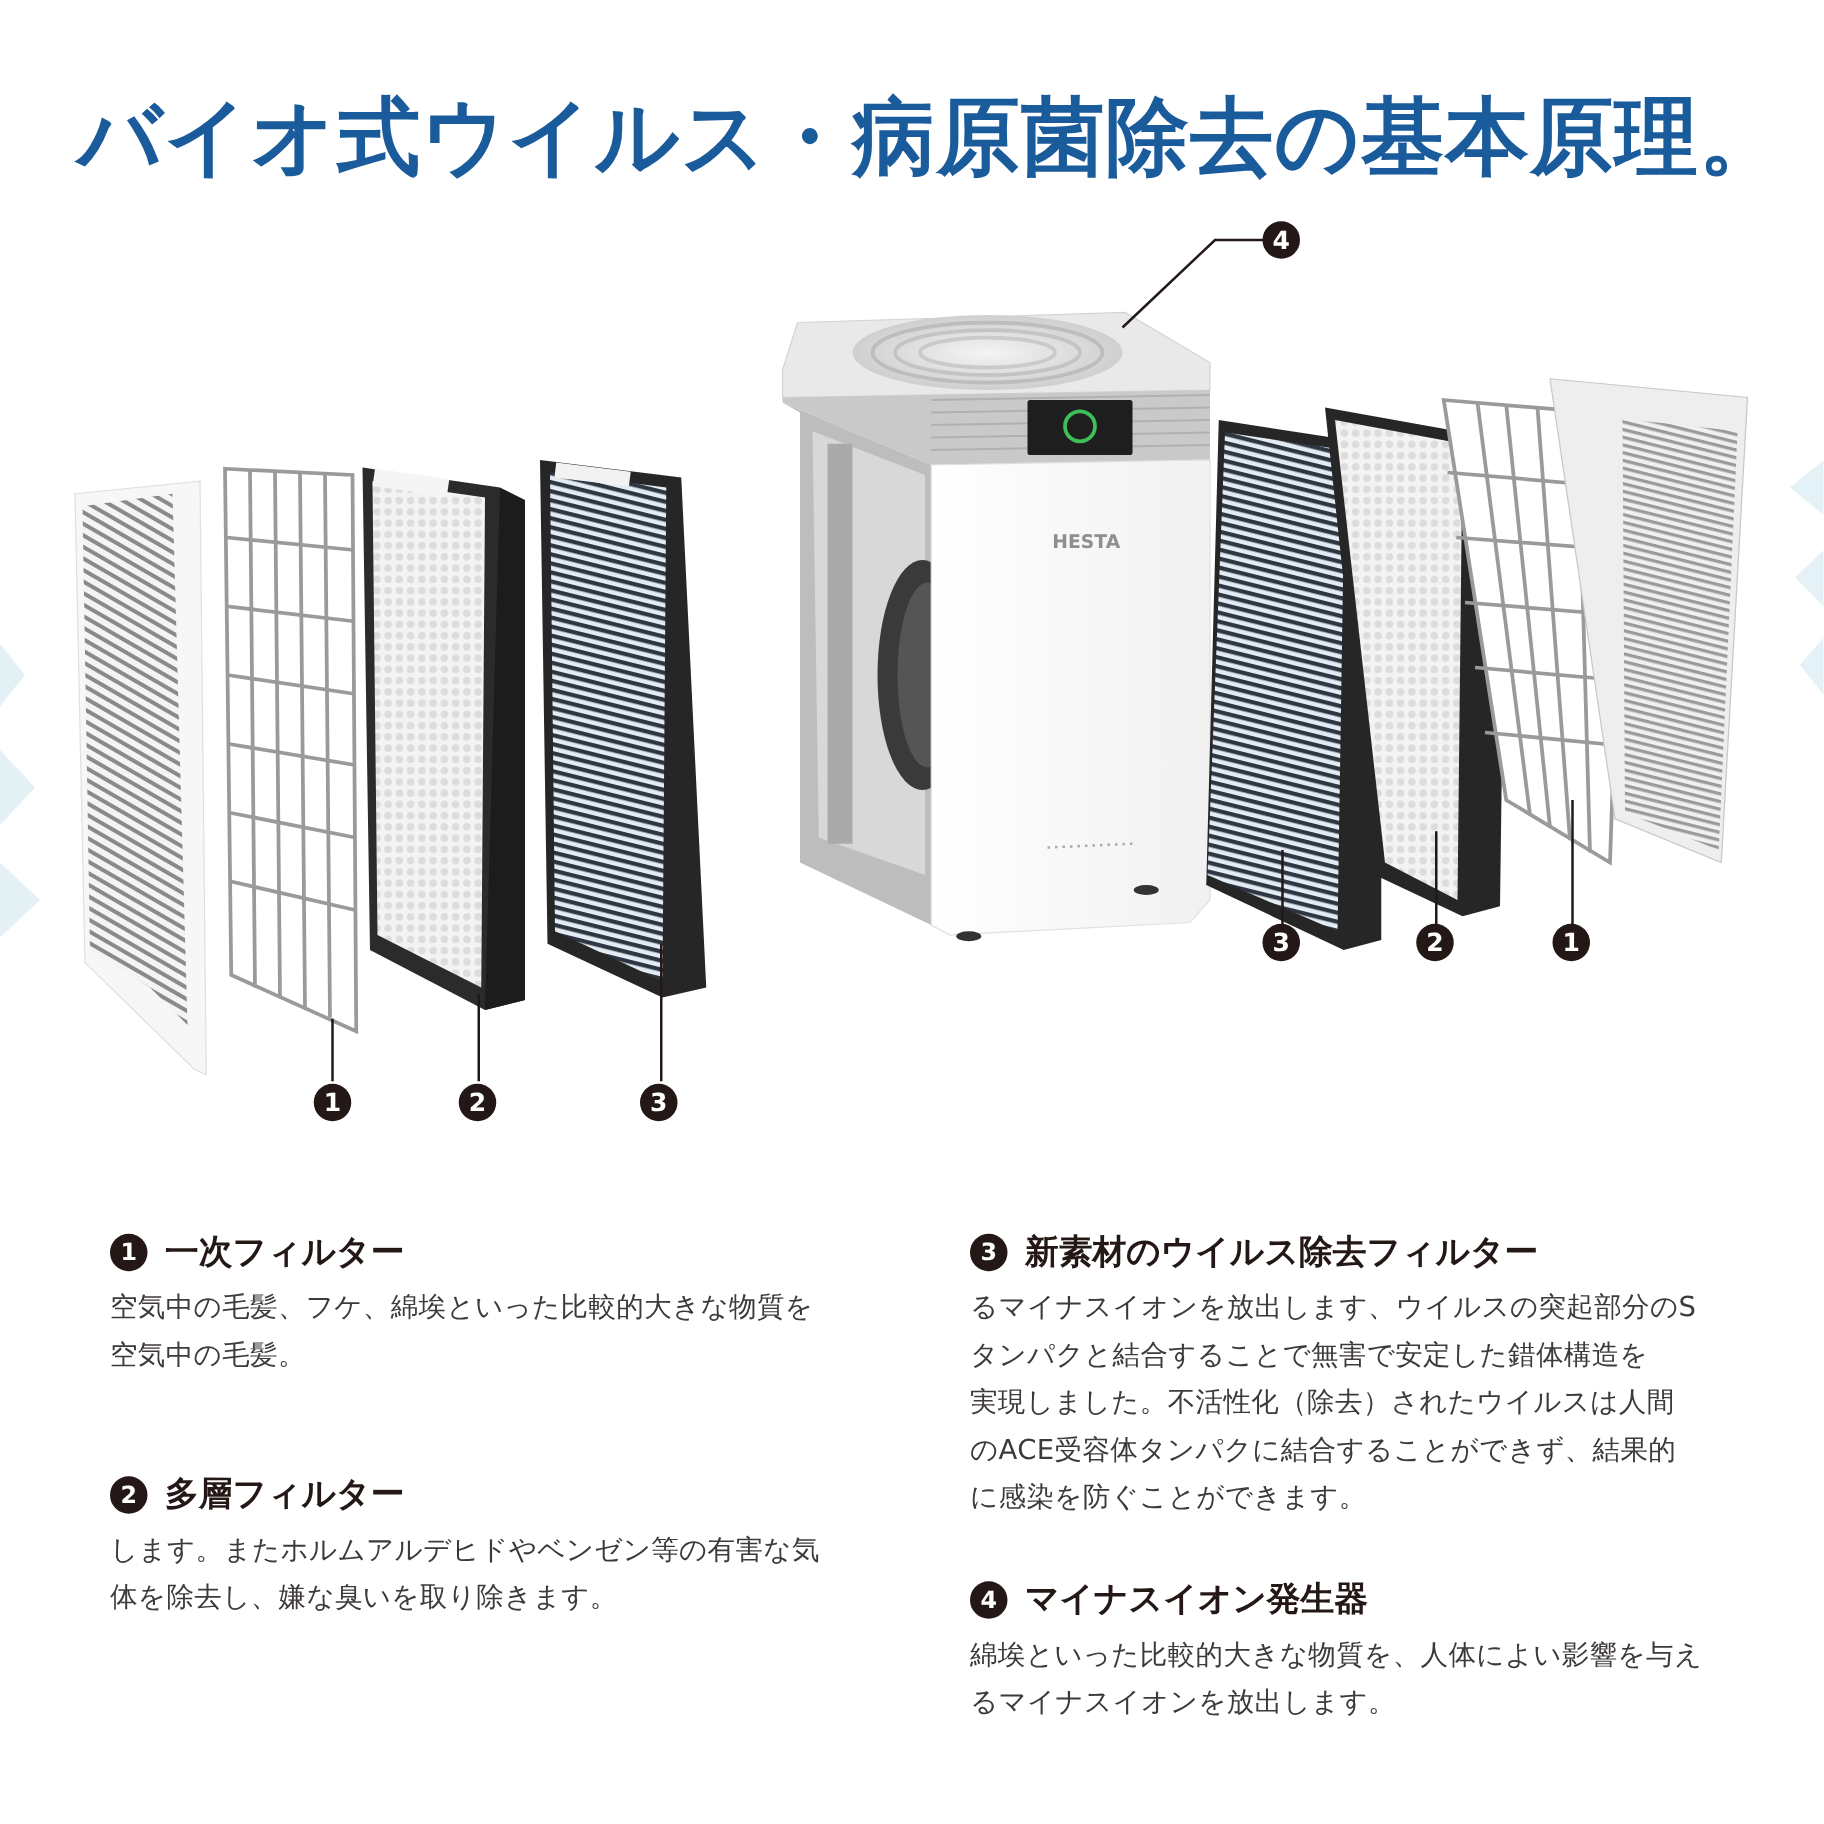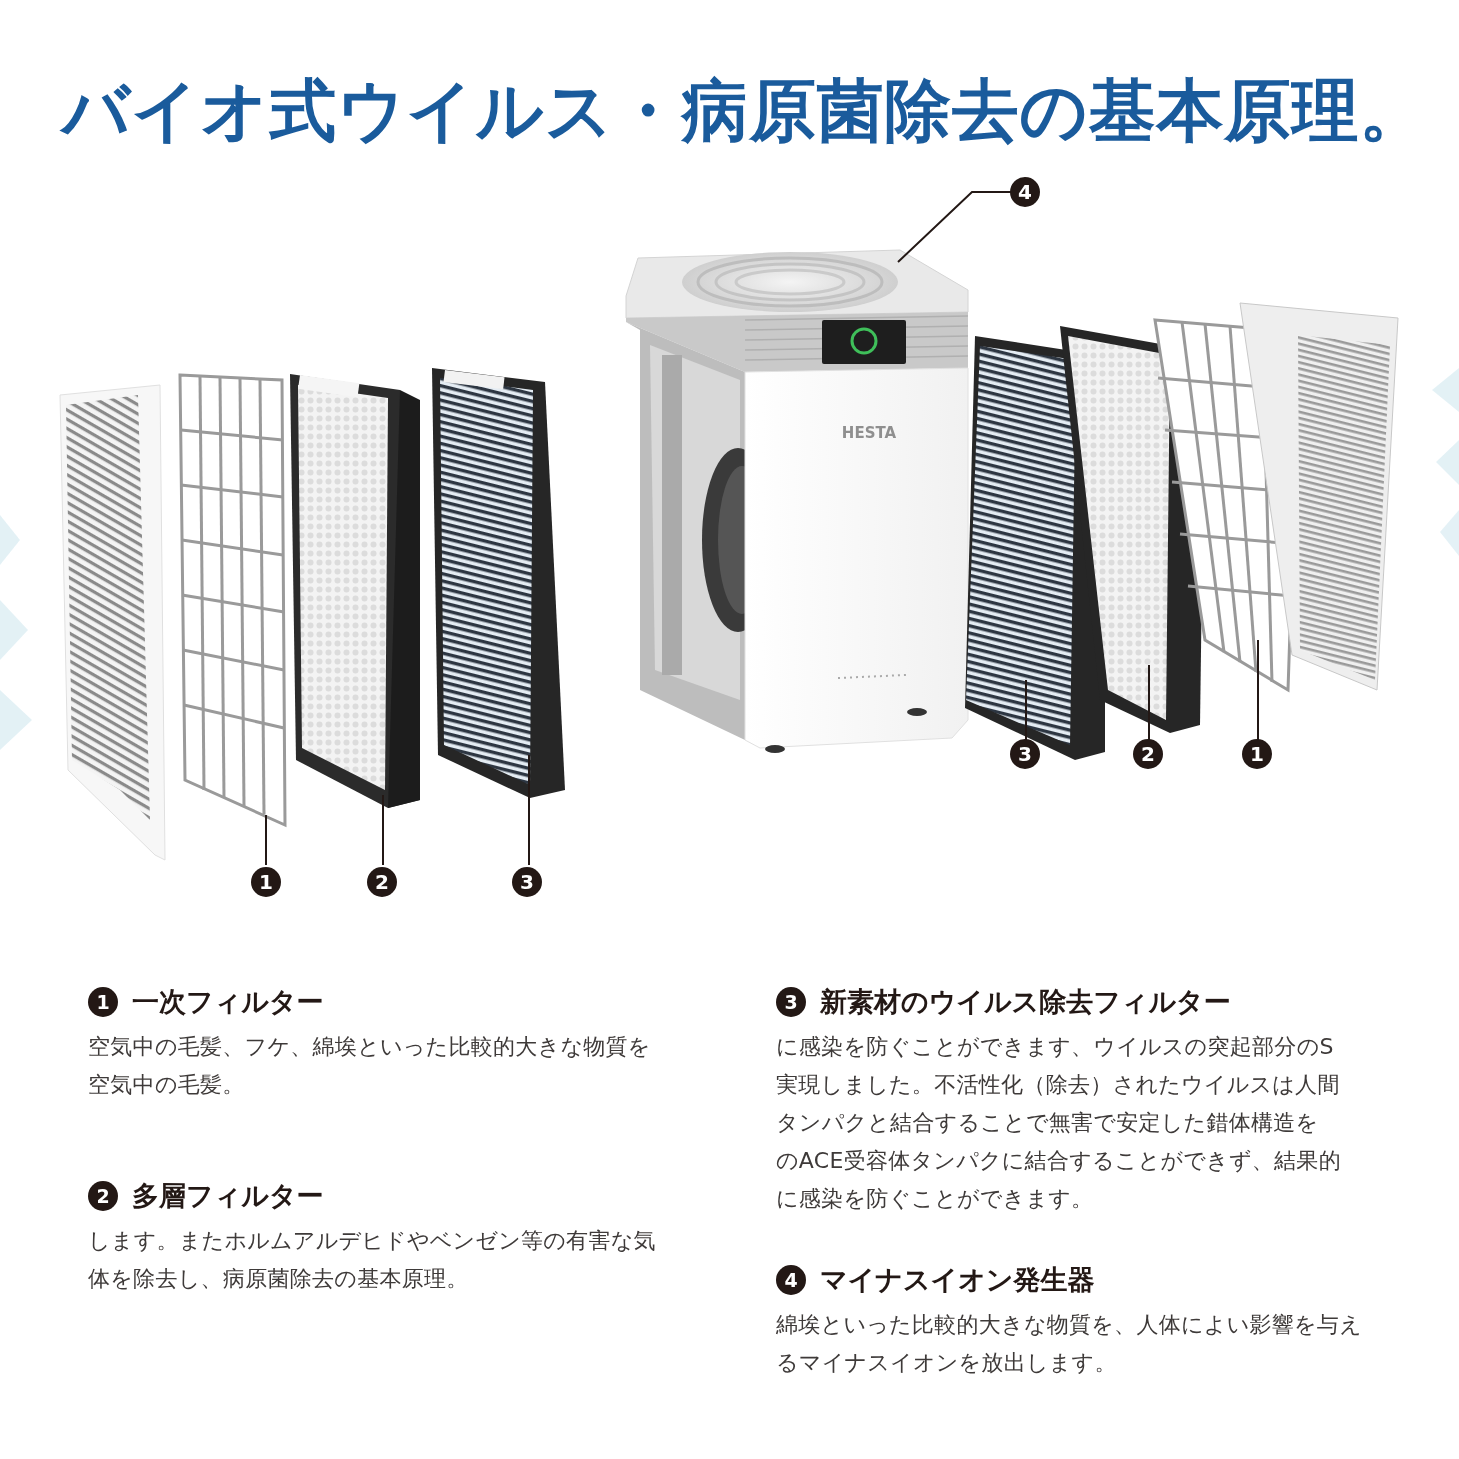--- a/index.html
+++ b/index.html
@@ -215,33 +215,33 @@
   </div>
 </div>
 
 <div class="desc" style="left:88px; top:1178px;">
   <div class="desc-head">
     <span class="num">2</span>
     <span>多層フィルター</span>
   </div>
   <div class="desc-body">
     <p>します。またホルムアルデヒドやベンゼン等の有害な気</p>
-    <p>体を除去し、病原菌除去の基本原理。</p>
+    <p>体を除去し、嫌な臭いを取り除きます。</p>
   </div>
 </div>
 
 <div class="desc" style="left:776px; top:984px;">
   <div class="desc-head">
     <span class="num">3</span>
     <span>新素材のウイルス除去フィルター</span>
   </div>
   <div class="desc-body">
-    <p>に感染を防ぐことができます、ウイルスの突起部分のS</p>
+    <p>るマイナスイオンを放出します、ウイルスの突起部分のS</p>
+    <p>タンパクと結合することで無害で安定した錯体構造を</p>
     <p>実現しました。不活性化（除去）されたウイルスは人間</p>
-    <p>タンパクと結合することで無害で安定した錯体構造を</p>
     <p>のACE受容体タンパクに結合することができず、結果的</p>
     <p>に感染を防ぐことができます。</p>
   </div>
 </div>
 
 <div class="desc" style="left:776px; top:1262px;">
   <div class="desc-head">
     <span class="num">4</span>
     <span>マイナスイオン発生器</span>
   </div>

